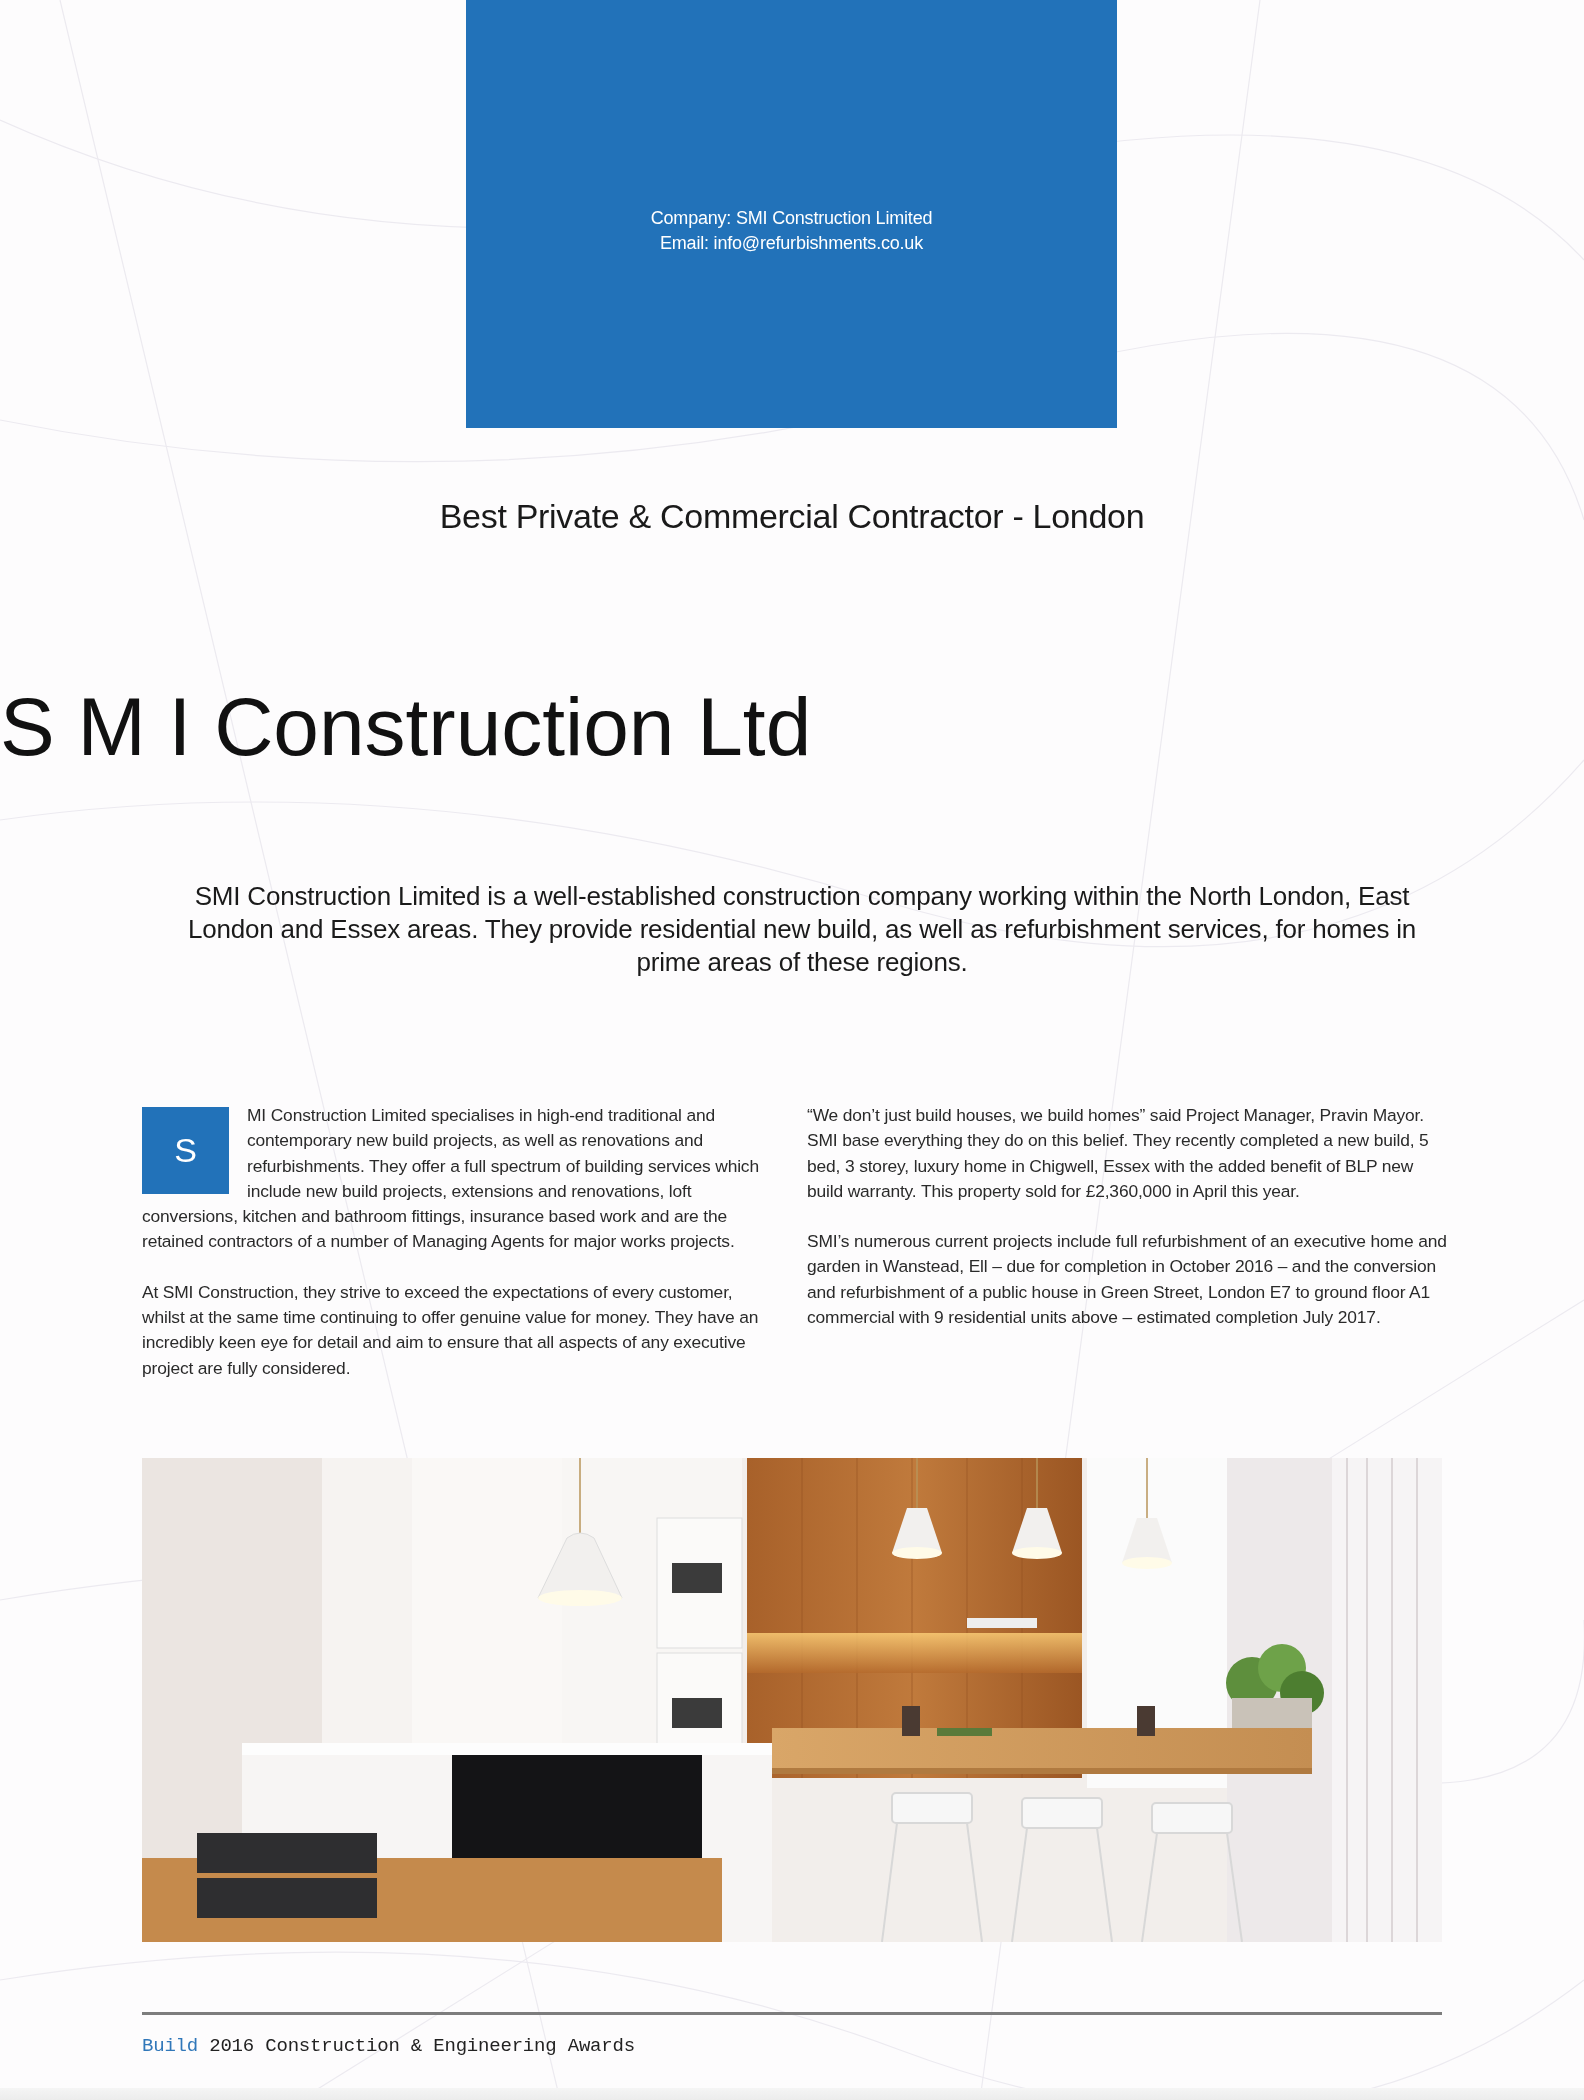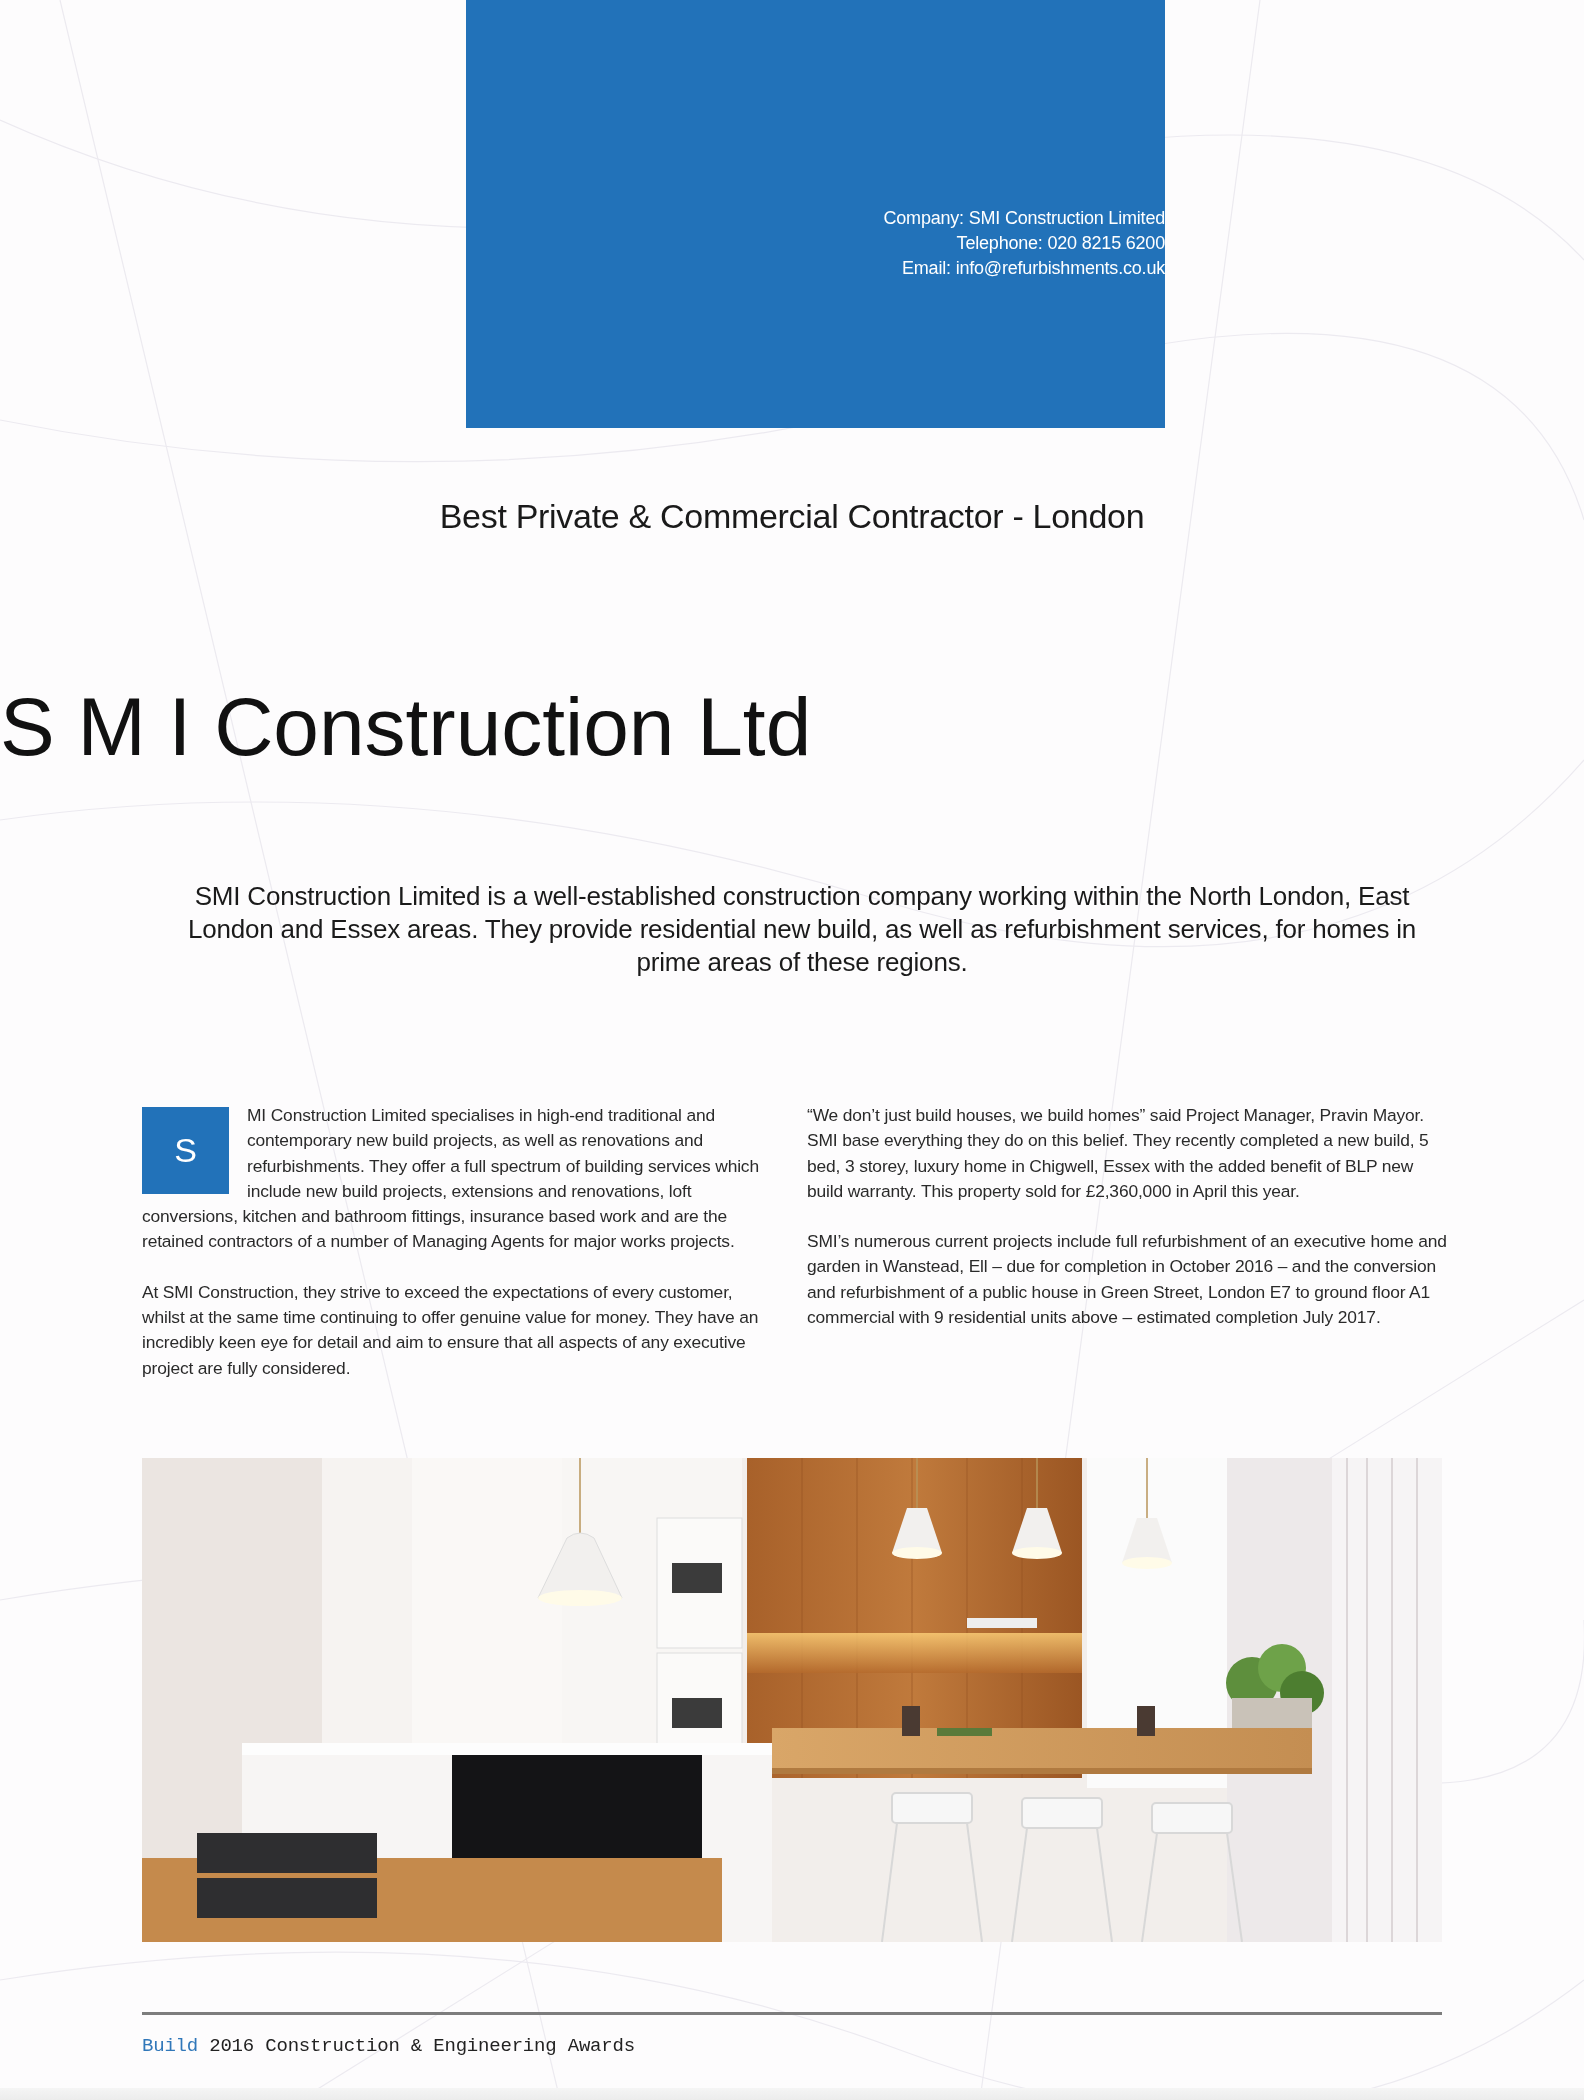--- a/index.html
+++ b/index.html
@@ -9,22 +9,21 @@
       font-family: "Liberation Sans", sans-serif;
       color: #222;
     }
     .bg-lines { position: absolute; left: 0; top: 0; width: 1584px; height: 2100px; z-index: 0; }
     .layer { position: absolute; z-index: 1; }
 
     .contact-box {
       left: 466px; top: 0; width: 651px; height: 428px;
       background: #2272b9;
       color: #ffffff;
-      text-align: right;
-      padding-left: 48px;
+      text-align: center;
     }
     .contact-lines {
       position: absolute; left: 0; right: 0; top: 206px;
       font-size: 18px; line-height: 25px; letter-spacing: -0.2px;
     }
     .contact-lines div { white-space: nowrap; }
 
     .award-subtitle {
       left: 0; width: 1584px; top: 497px; text-align: center;
       font-size: 34px; color: #1a1a1a; letter-spacing: -0.3px;
@@ -81,21 +80,20 @@
     <path d="M1260 0 L 980 2100"></path>
     <path d="M0 1600 Q 600 1500 1100 1700 T 1584 1620"></path>
     <path d="M0 1980 Q 500 1900 900 2050 T 1584 1980"></path>
     <path d="M1584 1300 L 300 2100"></path>
   </g>
 </svg>
 
 <div class="layer contact-box">
   <div class="contact-lines">
     <div>Company: SMI Construction Limited</div>
-    <div>Telephone: 020 8215 6200</div>
     <div>Email: info@refurbishments.co.uk</div>
   </div>
 </div>
 
 <div class="layer award-subtitle">Best Private &amp; Commercial Contractor - London</div>
 
 <h1 class="layer main-title" style="margin:0;">S M I Construction Ltd</h1>
 
 <div class="layer intro">SMI Construction Limited is a well-established construction company working within the North London, East London and Essex areas. They provide residential new build, as well as refurbishment services, for homes in prime areas of these regions.</div>
 

